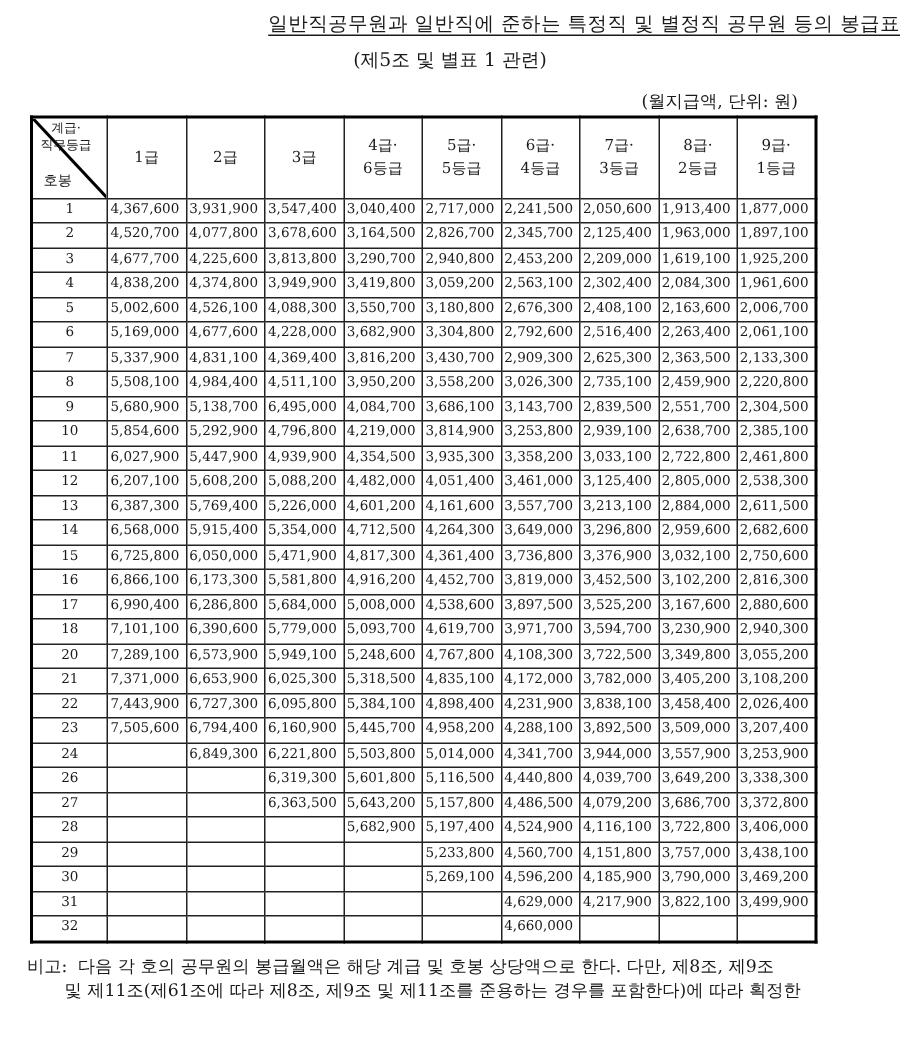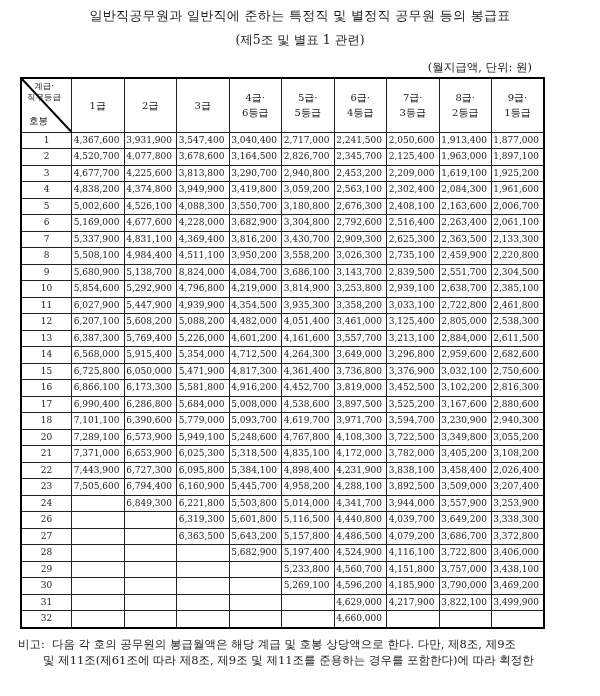--- a/index.html
+++ b/index.html
@@ -3,22 +3,22 @@
 <meta charset="utf-8">
 <style>
   html,body{margin:0;padding:0;background:#ffffff;}
   body{
     width:600px;height:696px;overflow:hidden;position:relative;
     font-family:"DejaVu Serif","Liberation Serif",serif;
     color:#1a1a1a;
   }
   .page{padding-top:7px;}
   .doc-title{
-    text-align:center;font-size:13px;letter-spacing:0.3px;
-    text-underline-offset:3px;
+    text-align:right;font-size:13px;letter-spacing:0.3px;
+    text-decoration:underline;text-underline-offset:3px;
   }
   .doc-subtitle{text-align:center;font-size:12.5px;margin-top:7px;}
   .unit-note{text-align:right;font-size:11.5px;padding-right:68px;margin-top:11px;margin-bottom:2px;}
   table.salary{
     border-collapse:collapse;table-layout:fixed;
     margin-left:20px;width:525px;
     border:2px solid #000;
   }
   table.salary th,table.salary td{
     border:1px solid #222;
@@ -193,21 +193,21 @@
           <td class="num">3,558,200</td>
           <td class="num">3,026,300</td>
           <td class="num">2,735,100</td>
           <td class="num">2,459,900</td>
           <td class="num">2,220,800</td>
         </tr>
         <tr>
           <td class="hobong">9</td>
           <td class="num">5,680,900</td>
           <td class="num">5,138,700</td>
-          <td class="num">8,824,000</td>
+          <td class="num">6,495,000</td>
           <td class="num">4,084,700</td>
           <td class="num">3,686,100</td>
           <td class="num">3,143,700</td>
           <td class="num">2,839,500</td>
           <td class="num">2,551,700</td>
           <td class="num">2,304,500</td>
         </tr>
         <tr>
           <td class="hobong">10</td>
           <td class="num">5,854,600</td>

